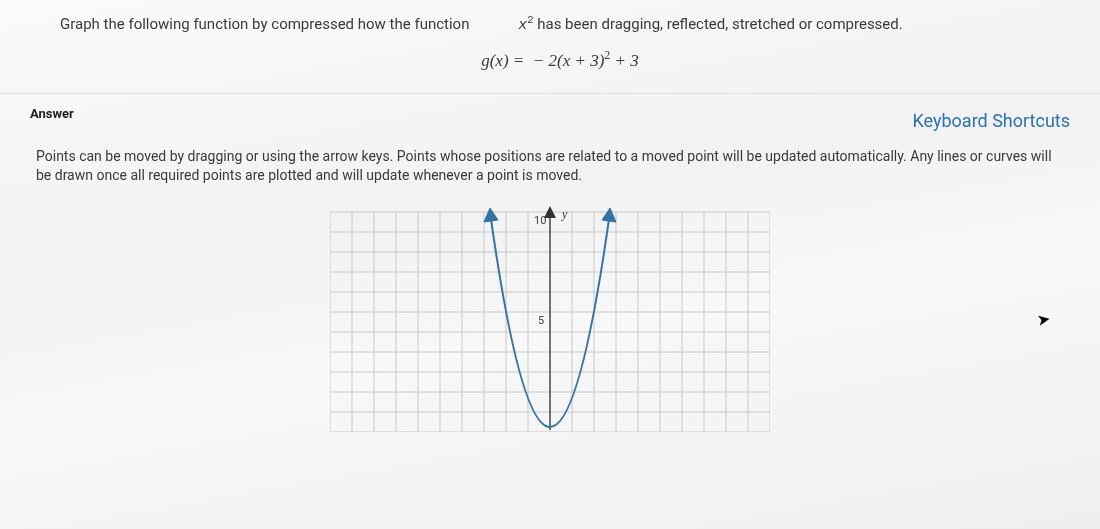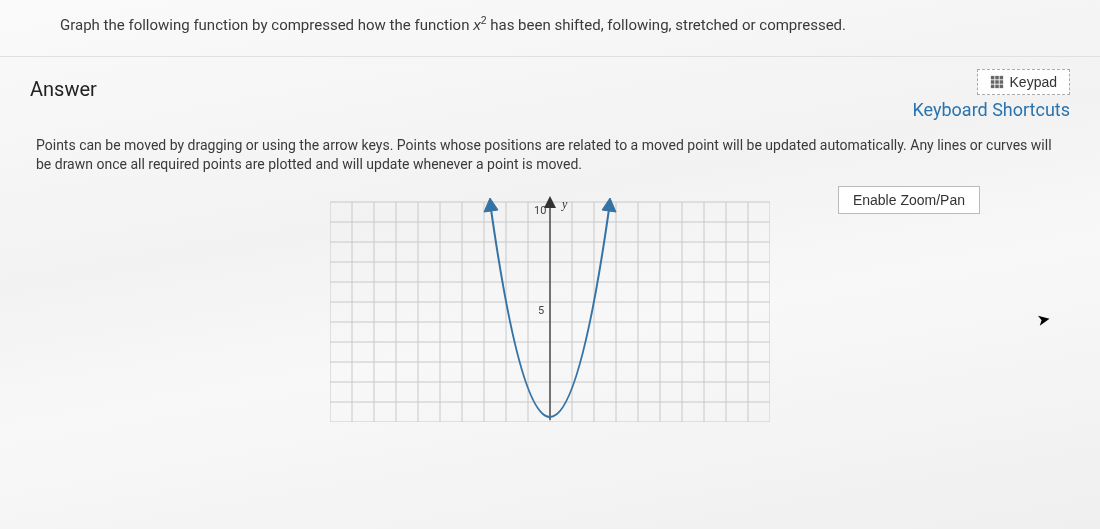--- a/index.html
+++ b/index.html
@@ -32,24 +32,23 @@
   sup { font-size: 0.7em; vertical-align: super; font-style: normal;}
   .answer-block {
     padding: 12px 30px 0 30px;
   }
   .ans-header {
     display: flex;
     align-items: flex-start;
     justify-content: space-between;
   }
   .ans-title {
-    font-weight: 400;
-    font-size: 20px;
+    font-weight: 700;
+    font-size: 13px;
     color: #222;
-    margin-top: 8px;
   }
   .right-controls { text-align: right; }
   .keypad-btn {
     display: inline-flex;
     align-items: center;
     gap: 6px;
     border: 1px dashed #aaa;
     padding: 4px 12px;
     font-size: 14px;
     color: #333;
@@ -107,49 +106,37 @@
     color: #000;
     transform: rotate(-10deg);
   }
   .keypad-svg { width: 14px; height: 14px; }
 </style>
 </head>
 <body>
 
 <div class="sheet">
   <div class="question">
-    <span>Graph the following function by compressed how the function </span><span style="font-family:Liberation Sans, sans-serif;font-style:italic;"><span>x</span><sup>2</sup></span><span> has been shifted, following, stretched or compressed.</span>
+    <span>Graph the following function by compressed how the function </span><span style="font-family:Liberation Mono, monospace;font-style:italic;margin-left:45px;"><span>x</span><sup>2</sup></span><span> has been dragging, reflected, stretched or compressed.</span>
+    <div class="formula">
+      <span>g(x) = &nbsp;−&nbsp;2(x + 3)<sup style="font-style:normal;">2</sup> + 3</span>
+    </div>
   </div>
 
   <div class="answer-block">
     <div class="ans-header">
       <div class="ans-title">Answer</div>
       <div class="right-controls">
-        <button class="keypad-btn">
-          <svg class="keypad-svg" viewBox="0 0 16 16">
-            <rect x="1" y="1" width="4" height="4" fill="#666"></rect>
-              <rect x="6" y="1" width="4" height="4" fill="#666"></rect>
-              <rect x="11" y="1" width="4" height="4" fill="#666"></rect>
-            <rect x="1" y="6" width="4" height="4" fill="#666"></rect>
-              <rect x="6" y="6" width="4" height="4" fill="#666"></rect>
-              <rect x="11" y="6" width="4" height="4" fill="#666"></rect>
-            <rect x="1" y="11" width="4" height="4" fill="#666"></rect>
-              <rect x="6" y="11" width="4" height="4" fill="#666"></rect>
-              <rect x="11" y="11" width="4" height="4" fill="#666"></rect>
-          </svg>
-          <span>Keypad</span>
-        </button>
         <div class="kb-shortcuts">Keyboard Shortcuts</div>
       </div>
     </div>
 
     <div class="instructions">Points can be moved by dragging or using the arrow keys. Points whose positions are related to a moved point will be updated automatically. Any lines or curves will be drawn once all required points are plotted and will update whenever a point is moved.</div>
 
     <div class="zoompan">
-      <button class="zoompan-btn">Enable Zoom/Pan</button>
 
       <div class="chart-wrap">
         <svg class="chart" viewBox="0 0 440 230">
 
           <g class="grid">
               <line x1="0" x2="0" y1="10" y2="230"></line>
               <line x1="22" x2="22" y1="10" y2="230"></line>
               <line x1="44" x2="44" y1="10" y2="230"></line>
               <line x1="66" x2="66" y1="10" y2="230"></line>
               <line x1="88" x2="88" y1="10" y2="230"></line>

